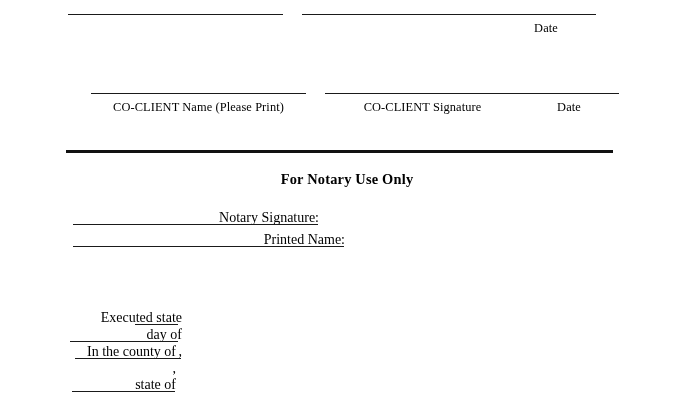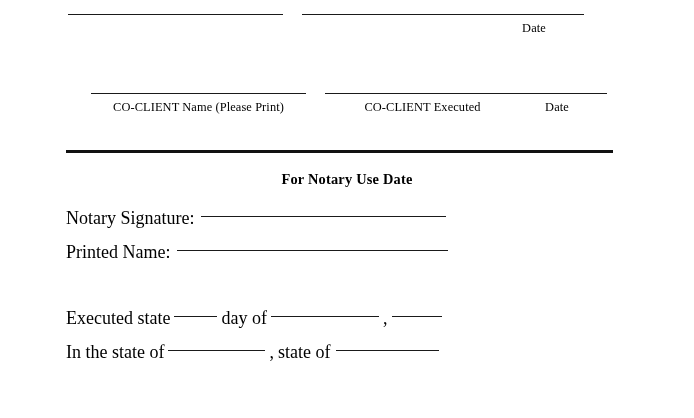--- a/index.html
+++ b/index.html
@@ -47,21 +47,21 @@
     margin-top: 6px;
     font-size: 12.4px;
     line-height: 15px;
     white-space: nowrap;
     letter-spacing: 0.1px;
   }
 
   
   .col-name      { left: 68px;  width: 215px; }
   .col-signature { left: 302px; width: 195px; }
-  .col-date      { left: 484px; width: 100px; }
+  .col-date      { left: 496px; width: 100px; }
 
   
   .divider {
     position: absolute;
     left: 66px;
     top: 150px;
     width: 547px;
     height: 0;
     border-top: 3px solid #111111;
   }
@@ -74,30 +74,31 @@
     top: 171px;
     text-align: center;
     font-size: 14.4px;
     font-weight: bold;
     letter-spacing: 0.2px;
   }
 
   .notary-line {
     position: absolute;
     left: 66px;
-    font-size: 18px;
+    font-size: 14px;
     line-height: 16px;
     white-space: nowrap;
     display: flex;
-    align-items: center;
+    align-items: flex-end;
+    flex-direction: column;
   }
   .notary-line .label { flex: 0 0 auto; }
 
   .row-notary-signature { top: 210px; }
-  .row-printed-name     { top: 244px; }
+  .row-printed-name     { top: 232px; }
   .row-executed         { top: 310px; }
   .row-county           { top: 344px; }
 
   
   .blank {
     display: inline-block;
     height: 0;
     border-bottom: 1.6px solid #1a1a1a;
     position: relative;
     top: -2px;
@@ -138,33 +139,33 @@
 
   <div class="sig-row sig-row-coclient">
 
     <div class="sig-field col-name">
       <div class="sig-rule"></div>
       <div class="sig-caption">CO-CLIENT Name (Please Print)</div>
     </div>
 
     <div class="sig-field col-signature">
       <div class="sig-rule"></div>
-      <div class="sig-caption">CO-CLIENT Executed</div>
+      <div class="sig-caption">CO-CLIENT Signature</div>
     </div>
 
     <div class="sig-field col-date">
       <div class="sig-rule"></div>
       <div class="sig-caption">Date</div>
     </div>
 
   </div>
 
   <div class="divider"></div>
 
-  <div class="notary-heading">For Notary Use Date</div>
+  <div class="notary-heading">For Notary Use Only</div>
 
   <div class="notary-line row-notary-signature">
     <span class="label">Notary Signature:</span>
     <span class="blank blank-notary-sig"></span>
   </div>
 
   <div class="notary-line row-printed-name">
     <span class="label">Printed Name:</span>
     <span class="blank blank-printed-name"></span>
   </div>
@@ -172,20 +173,20 @@
   <div class="notary-line row-executed">
     <span class="label">Executed state</span>
     <span class="blank blank-day"></span>
     <span class="label">day of</span>
     <span class="blank blank-month"></span>
     <span class="punct">,</span>
     <span class="blank blank-year"></span>
   </div>
 
   <div class="notary-line row-county">
-    <span class="label">In the state of</span>
+    <span class="label">In the county of</span>
     <span class="blank blank-county"></span>
     <span class="punct">,</span>
     <span class="label" style="margin-left:4px">state of</span>
     <span class="blank blank-state"></span>
   </div>
 
 </div>
 
 </body></html>

